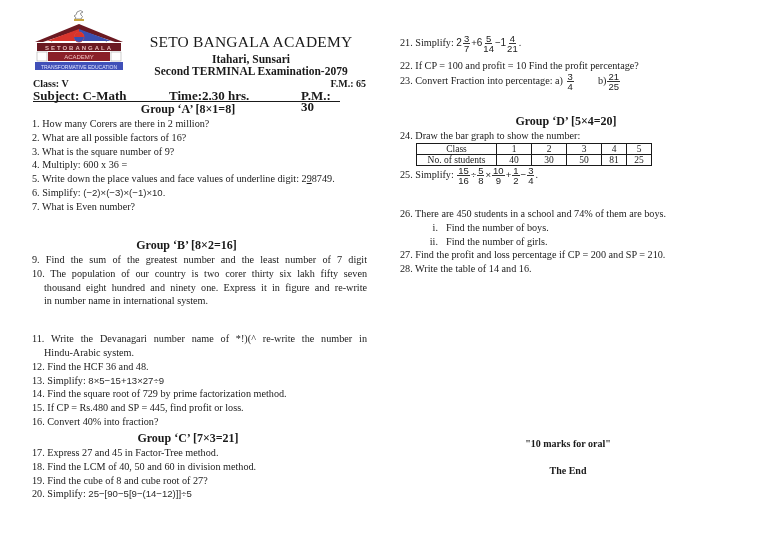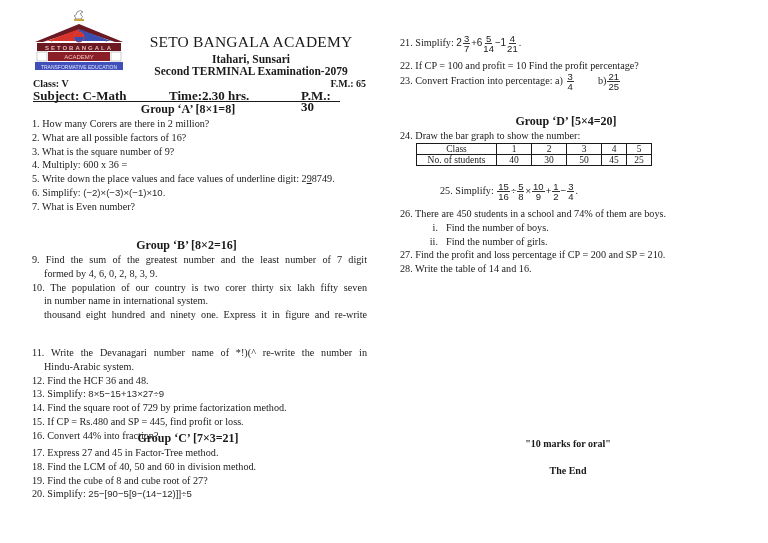--- a/index.html
+++ b/index.html
@@ -105,38 +105,37 @@
       <div class="q">
         <span>6. Simplify: </span><span class="math">(−2)×(−3)×(−1)×10.</span>
       </div>
       <div class="q">7. What is Even number?</div>
     </div>
 
     <div style="position:absolute; top:238px; left:0; width:335px;">
       <div class="group-head" style="margin-left:-26px;">Group ‘B’ [8×2=16]</div>
       <div class="q">
         <span class="j" style="display:block; text-align:justify; text-align-last:justify;">9. Find the sum of the greatest number and the least number of 7 digit</span>
-        <span class="ind">formed by 4, 6, 0, 2, 8, 3, 9.</span>
       </div>
       <div class="q">
         <span style="display:block; text-align:justify; text-align-last:justify;">10. The population of our country is two corer thirty six lakh fifty seven</span>
+        <span class="ind" style="text-align:justify; text-align-last:justify;">thousand eight hundred and ninety one. Express it in figure and re-write</span>
         <span class="ind">in number name in international system.</span>
-        <span class="ind" style="text-align:justify; text-align-last:justify;">thousand eight hundred and ninety one. Express it in figure and re-write</span>
       </div>
       <div class="q">
         <span style="display:block; text-align:justify; text-align-last:justify;margin-top:24px;">11. Write the Devanagari number name of *!)(^ re-write the number in</span>
         <span class="ind">Hindu-Arabic system.</span>
       </div>
       <div class="q">12. Find the HCF 36 and 48.</div>
       <div class="q">
         <span>13. Simplify: </span><span class="math">8×5−15+13×27÷9</span>
       </div>
       <div class="q">14. Find the square root of 729 by prime factorization method.</div>
       <div class="q">15. If CP = Rs.480 and SP = 445, find profit or loss.</div>
-      <div class="q">16. Convert 44% into fraction?</div>
+      <div class="q">16. Convert 40% into fraction?</div>
     </div>
 
     <div style="position:absolute; top:431px; left:0; width:338px;">
       <div class="group-head" style="margin-left:-26px;">Group ‘C’ [7×3=21]</div>
       <div class="q">17. Express 27 and 45 in Factor-Tree method.</div>
       <div class="q">18. Find the LCM of 40, 50 and 60 in division method.</div>
       <div class="q">19. Find the cube of 8 and cube root of 27?</div>
       <div class="q">
         <span>20. Simplify: </span><span class="math">25−[90−5[9−(14−12)]]÷5</span>
       </div>
@@ -185,28 +184,28 @@
           <td style="width:35px;">2</td>
           <td style="width:35px;">3</td>
           <td style="width:25px;">4</td>
           <td style="width:25px;">5</td>
         </tr>
         <tr>
           <td>No. of students</td>
           <td>40</td>
           <td>30</td>
           <td>50</td>
-          <td>45</td>
+          <td>81</td>
           <td>25</td>
         </tr>
       </tbody>
         </table>
     </div>
 
-    <div class="q" style="position:absolute; top:182px; left:0; white-space:nowrap;margin-left:40px;">
+    <div class="q" style="position:absolute; top:166px; left:0; white-space:nowrap;">
       <span>25. Simplify: </span>
       <span class="frac">
           <span class="num">15</span>
           <span>16</span>
         </span><span class="math">÷</span><span class="frac">
           <span class="num">5</span>
           <span>8</span>
         </span><span class="math">×</span><span class="frac">
           <span class="num">10</span>
           <span>9</span>

